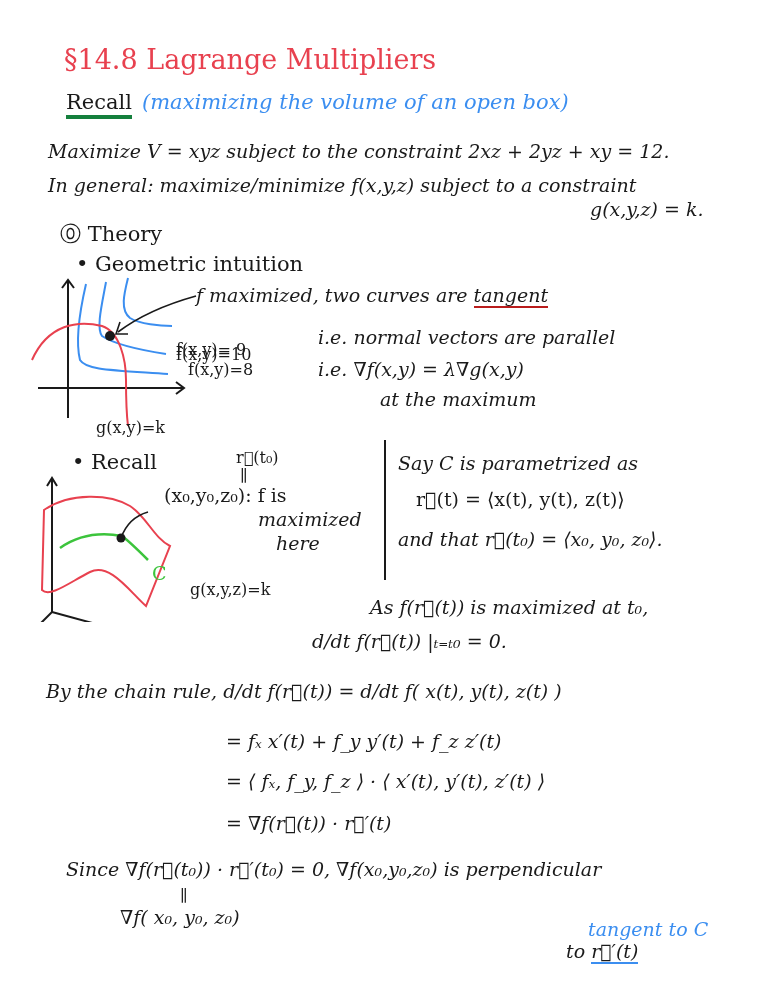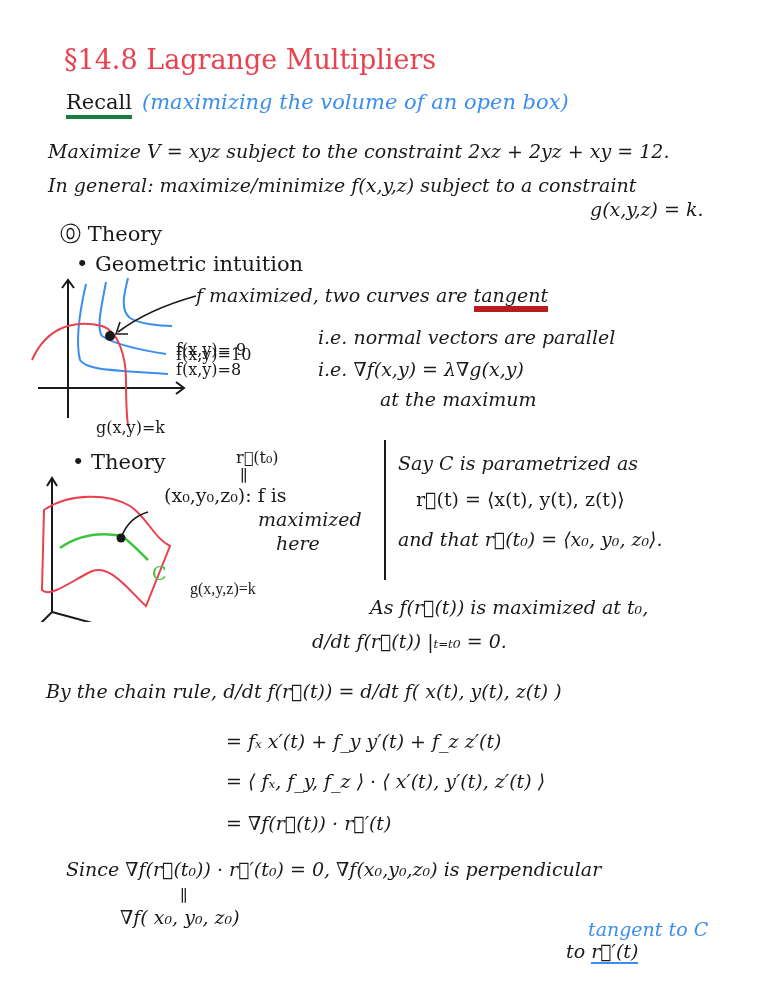--- a/index.html
+++ b/index.html
@@ -7,21 +7,21 @@
          font-family:"DejaVu Serif", serif; color:#1a1a1a; }
   .t { position:absolute; white-space:nowrap; font-style:italic; }
   .red { color:#e8414f; }
   .blue { color:#3b8ef0; }
   .green { color:#3cc43c; }
   .h1 { font-size:27px; font-style:normal; }
   .lg { font-size:21px; }
   .md { font-size:19px; }
   .sm { font-size:16px; }
   .ul { border-bottom:4px solid #15803d; padding-bottom:1px; }
-  .ul-red { border-bottom:6px solid #b91c1c; }
+  .ul-red { border-bottom:2px solid #b91c1c; }
   .ul-blue { border-bottom:2px solid #3b8ef0; }
   svg.fig { position:absolute; }
   .vline { position:absolute; left:384px; top:440px; width:2px; height:140px; background:#1a1a1a; }
 </style>
 </head>
 <body>
 
 <div class="t red h1" style="left:64px;top:44px;">§14.8 Lagrange Multipliers</div>
 
 <div class="t lg ul" style="left:66px;top:90px;font-style:normal;">Recall</div>
@@ -52,49 +52,49 @@
   <path d="M2,90 C18,54 48,50 72,56 C90,62 96,90 96,110 C96,130 96,140 98,156" fill="none" stroke="#e8414f" stroke-width="2"></path>
 
   <circle cx="80" cy="66" r="5" fill="#1a1a1a"></circle>
 
   <path d="M166,26 C130,36 104,50 88,62" fill="none" stroke="#1a1a1a" stroke-width="1.6"></path>
   <polyline points="90,52 86,64 98,64" fill="none" stroke="#1a1a1a" stroke-width="1.6"></polyline>
 </svg>
 
 <div class="t sm" style="left:176px;top:320px;font-style:normal;margin-top:25px;">f(x,y)=10</div>
 <div class="t sm" style="left:176px;top:340px;font-style:normal;">f(x,y)= 9</div>
-<div class="t sm" style="left:176px;top:360px;font-style:normal;text-align:center;">f(x,y)=8</div>
+<div class="t sm" style="left:188px;top:360px;font-style:normal;text-align:center;">f(x,y)=8</div>
 <div class="t sm" style="left:96px;top:418px;font-style:normal;">g(x,y)=k</div>
 
 <div class="t md" style="left:318px;top:326px;">i.e. normal vectors are parallel</div>
 <div class="t md" style="left:318px;top:358px;">i.e.  ∇f(x,y) = λ∇g(x,y)</div>
 <div class="t md" style="left:380px;top:388px;">at the maximum</div>
 
-<div class="t lg" style="left:72px;top:450px;font-style:normal;">• Theory</div>
+<div class="t lg" style="left:72px;top:450px;font-style:normal;">• Recall</div>
 <div class="t sm" style="left:236px;top:448px;font-style:normal;">r⃗(t₀)</div>
 <div class="t sm" style="left:240px;top:466px;font-style:normal;">∥</div>
 <div class="t md" style="left:164px;top:484px;font-style:normal;">(x₀,y₀,z₀): f is</div>
 <div class="t md" style="left:258px;top:508px;">maximized</div>
 <div class="t md" style="left:276px;top:532px;">here</div>
 
 <svg class="fig" style="left:30px;top:472px;" width="190" height="150">
 
   <line x1="22" y1="8" x2="22" y2="140" stroke="#1a1a1a" stroke-width="2"></line>
   <polyline points="17,14 22,6 27,14" fill="none" stroke="#1a1a1a" stroke-width="2"></polyline>
   <line x1="22" y1="140" x2="2" y2="160" stroke="#1a1a1a" stroke-width="2"></line>
   <line x1="22" y1="140" x2="66" y2="152" stroke="#1a1a1a" stroke-width="2"></line>
 
   <path d="M14,38 C40,20 80,22 100,34 C116,44 124,66 140,74 L116,134 C100,120 80,90 60,100 C40,110 20,126 12,118 Z" fill="none" stroke="#e8414f" stroke-width="2"></path>
 
   <path d="M30,76 C50,62 70,60 92,64 C100,70 110,80 118,88" fill="none" stroke="#3cc43c" stroke-width="2.5"></path>
   <circle cx="91" cy="66" r="4.5" fill="#1a1a1a"></circle>
   <path d="M91,66 C96,52 104,44 118,40" fill="none" stroke="#1a1a1a" stroke-width="1.6"></path>
 </svg>
 <div class="t green md" style="left:152px;top:562px;font-style:normal;">C</div>
-<div class="t sm" style="left:190px;top:580px;font-style:normal;font-family:Liberation Serif, serif;">g(x,y,z)=k</div>
+<div class="t sm" style="left:190px;top:580px;font-style:normal;">g(x,y,z)=k</div>
 
 <div class="vline"></div>
 <div class="t md" style="left:398px;top:452px;">Say C is parametrized as</div>
 <div class="t md" style="left:416px;top:488px;font-style:normal;">r⃗(t) = ⟨x(t), y(t), z(t)⟩</div>
 <div class="t md" style="left:398px;top:528px;">and that  r⃗(t₀) = ⟨x₀, y₀, z₀⟩.</div>
 
 <div class="t md" style="left:370px;top:596px;">As  f(r⃗(t)) is maximized at t₀,</div>
 <div class="t md" style="left:312px;top:630px;">d/dt f(r⃗(t)) |ₜ₌ₜ₀ = 0.</div>
 
 <div class="t md" style="left:46px;top:680px;">By the chain rule,  d/dt f(r⃗(t)) = d/dt f( x(t), y(t), z(t) )</div>

